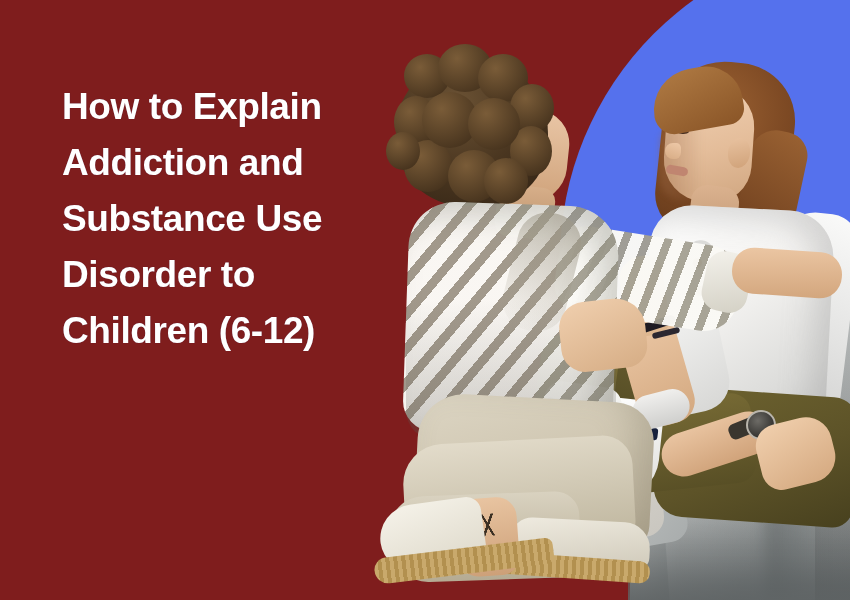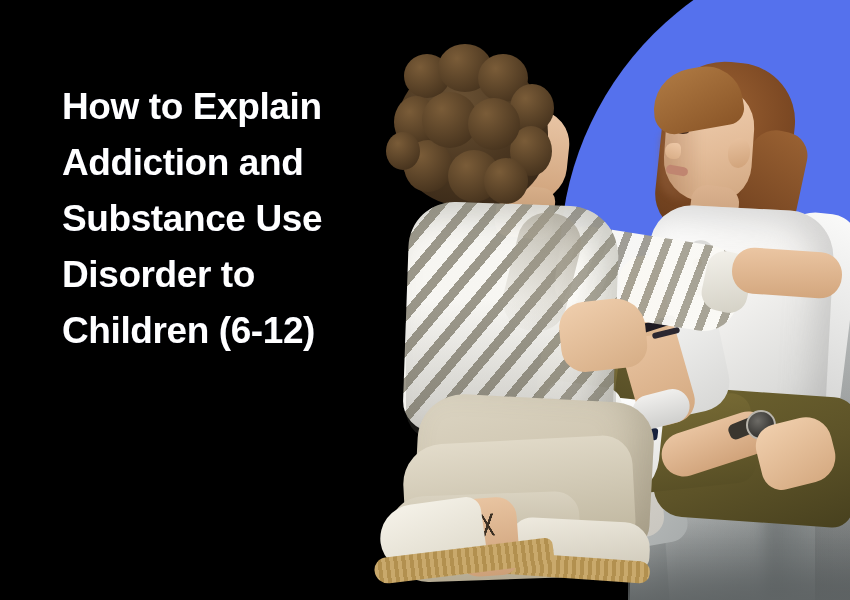--- a/index.html
+++ b/index.html
@@ -7,21 +7,21 @@
     margin: 0;
     padding: 0;
     background: #222;
   }
   #stage {
     position: relative;
     width: 850px;
     height: 600px;
     overflow: hidden;
     font-family: "Liberation Sans", sans-serif;
-    background: #000000;
+    background: #7f1d1d;
   }
 
   
   .accent-circle {
     position: absolute;
     left: 560px;
     top: -60px;
     width: 640px;
     height: 640px;
     border-radius: 50%;

